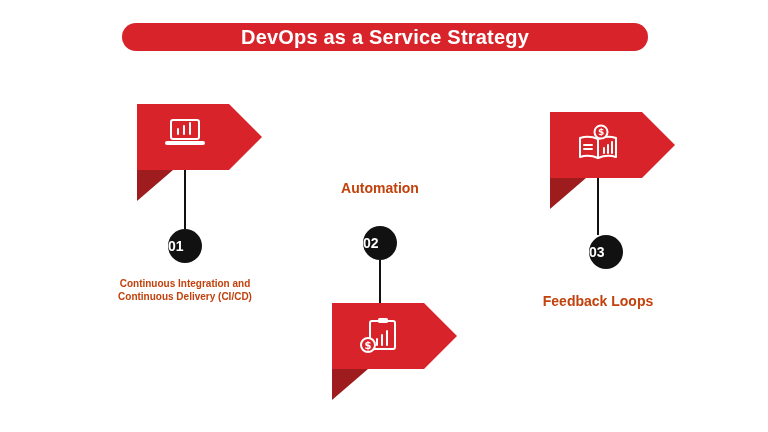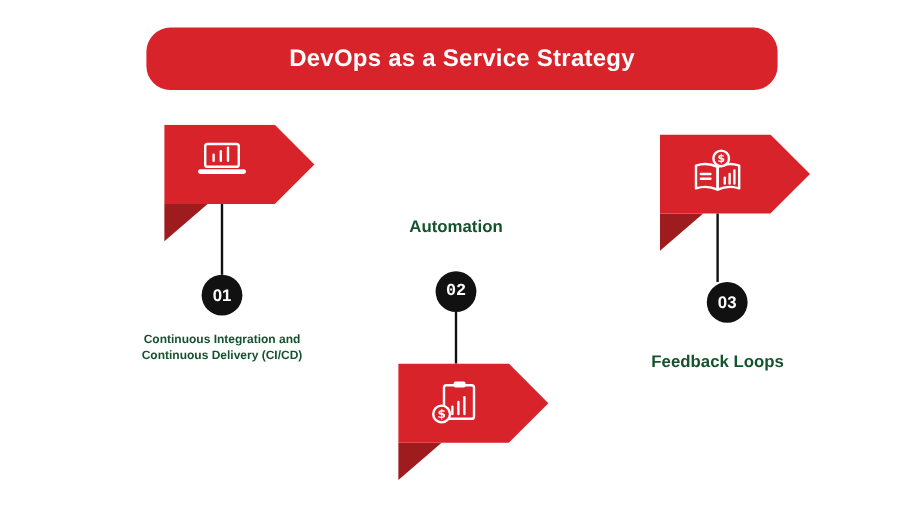--- a/index.html
+++ b/index.html
@@ -13,21 +13,21 @@
     width: 768px;
     height: 432px;
     background: #ffffff;
     overflow: hidden;
   }
   .banner {
     position: absolute;
     left: 122px;
     top: 23px;
     width: 526px;
-    height: 52px;
+    height: 28px;
     background: #d8232a;
     border-radius: 20px;
     display: flex;
     align-items: center;
     justify-content: center;
   }
   .banner-text {
     color: #ffffff;
     font-size: 20px;
     font-weight: bold;
@@ -53,28 +53,27 @@
     position: absolute;
     width: 34px;
     height: 34px;
     border-radius: 50%;
     background: #111111;
     color: #ffffff;
     font-size: 14px;
     font-weight: bold;
     display: flex;
     align-items: center;
-    justify-content: center;
   }
   .circle-1 { left: 168px; top: 229px; }
-  .circle-2 { left: 363px; top: 226px; font-family: Liberation Mono, monospace; }
+  .circle-2 { left: 363px; top: 226px; }
   .circle-3 { left: 589px; top: 235px; }
   .item-label {
     position: absolute;
-    color: #14532d;
+    color: #c2410c;
     font-weight: bold;
     text-align: center;
     line-height: 1.3;
   }
   .label-1 { left: 100px; top: 277px; width: 170px; font-size: 10px; }
   .label-2 { left: 305px; top: 179px; width: 150px; font-size: 14px; }
   .label-3 { left: 513px; top: 292px; width: 170px; font-size: 14px; }
 </style>
 </head>
 <body>

